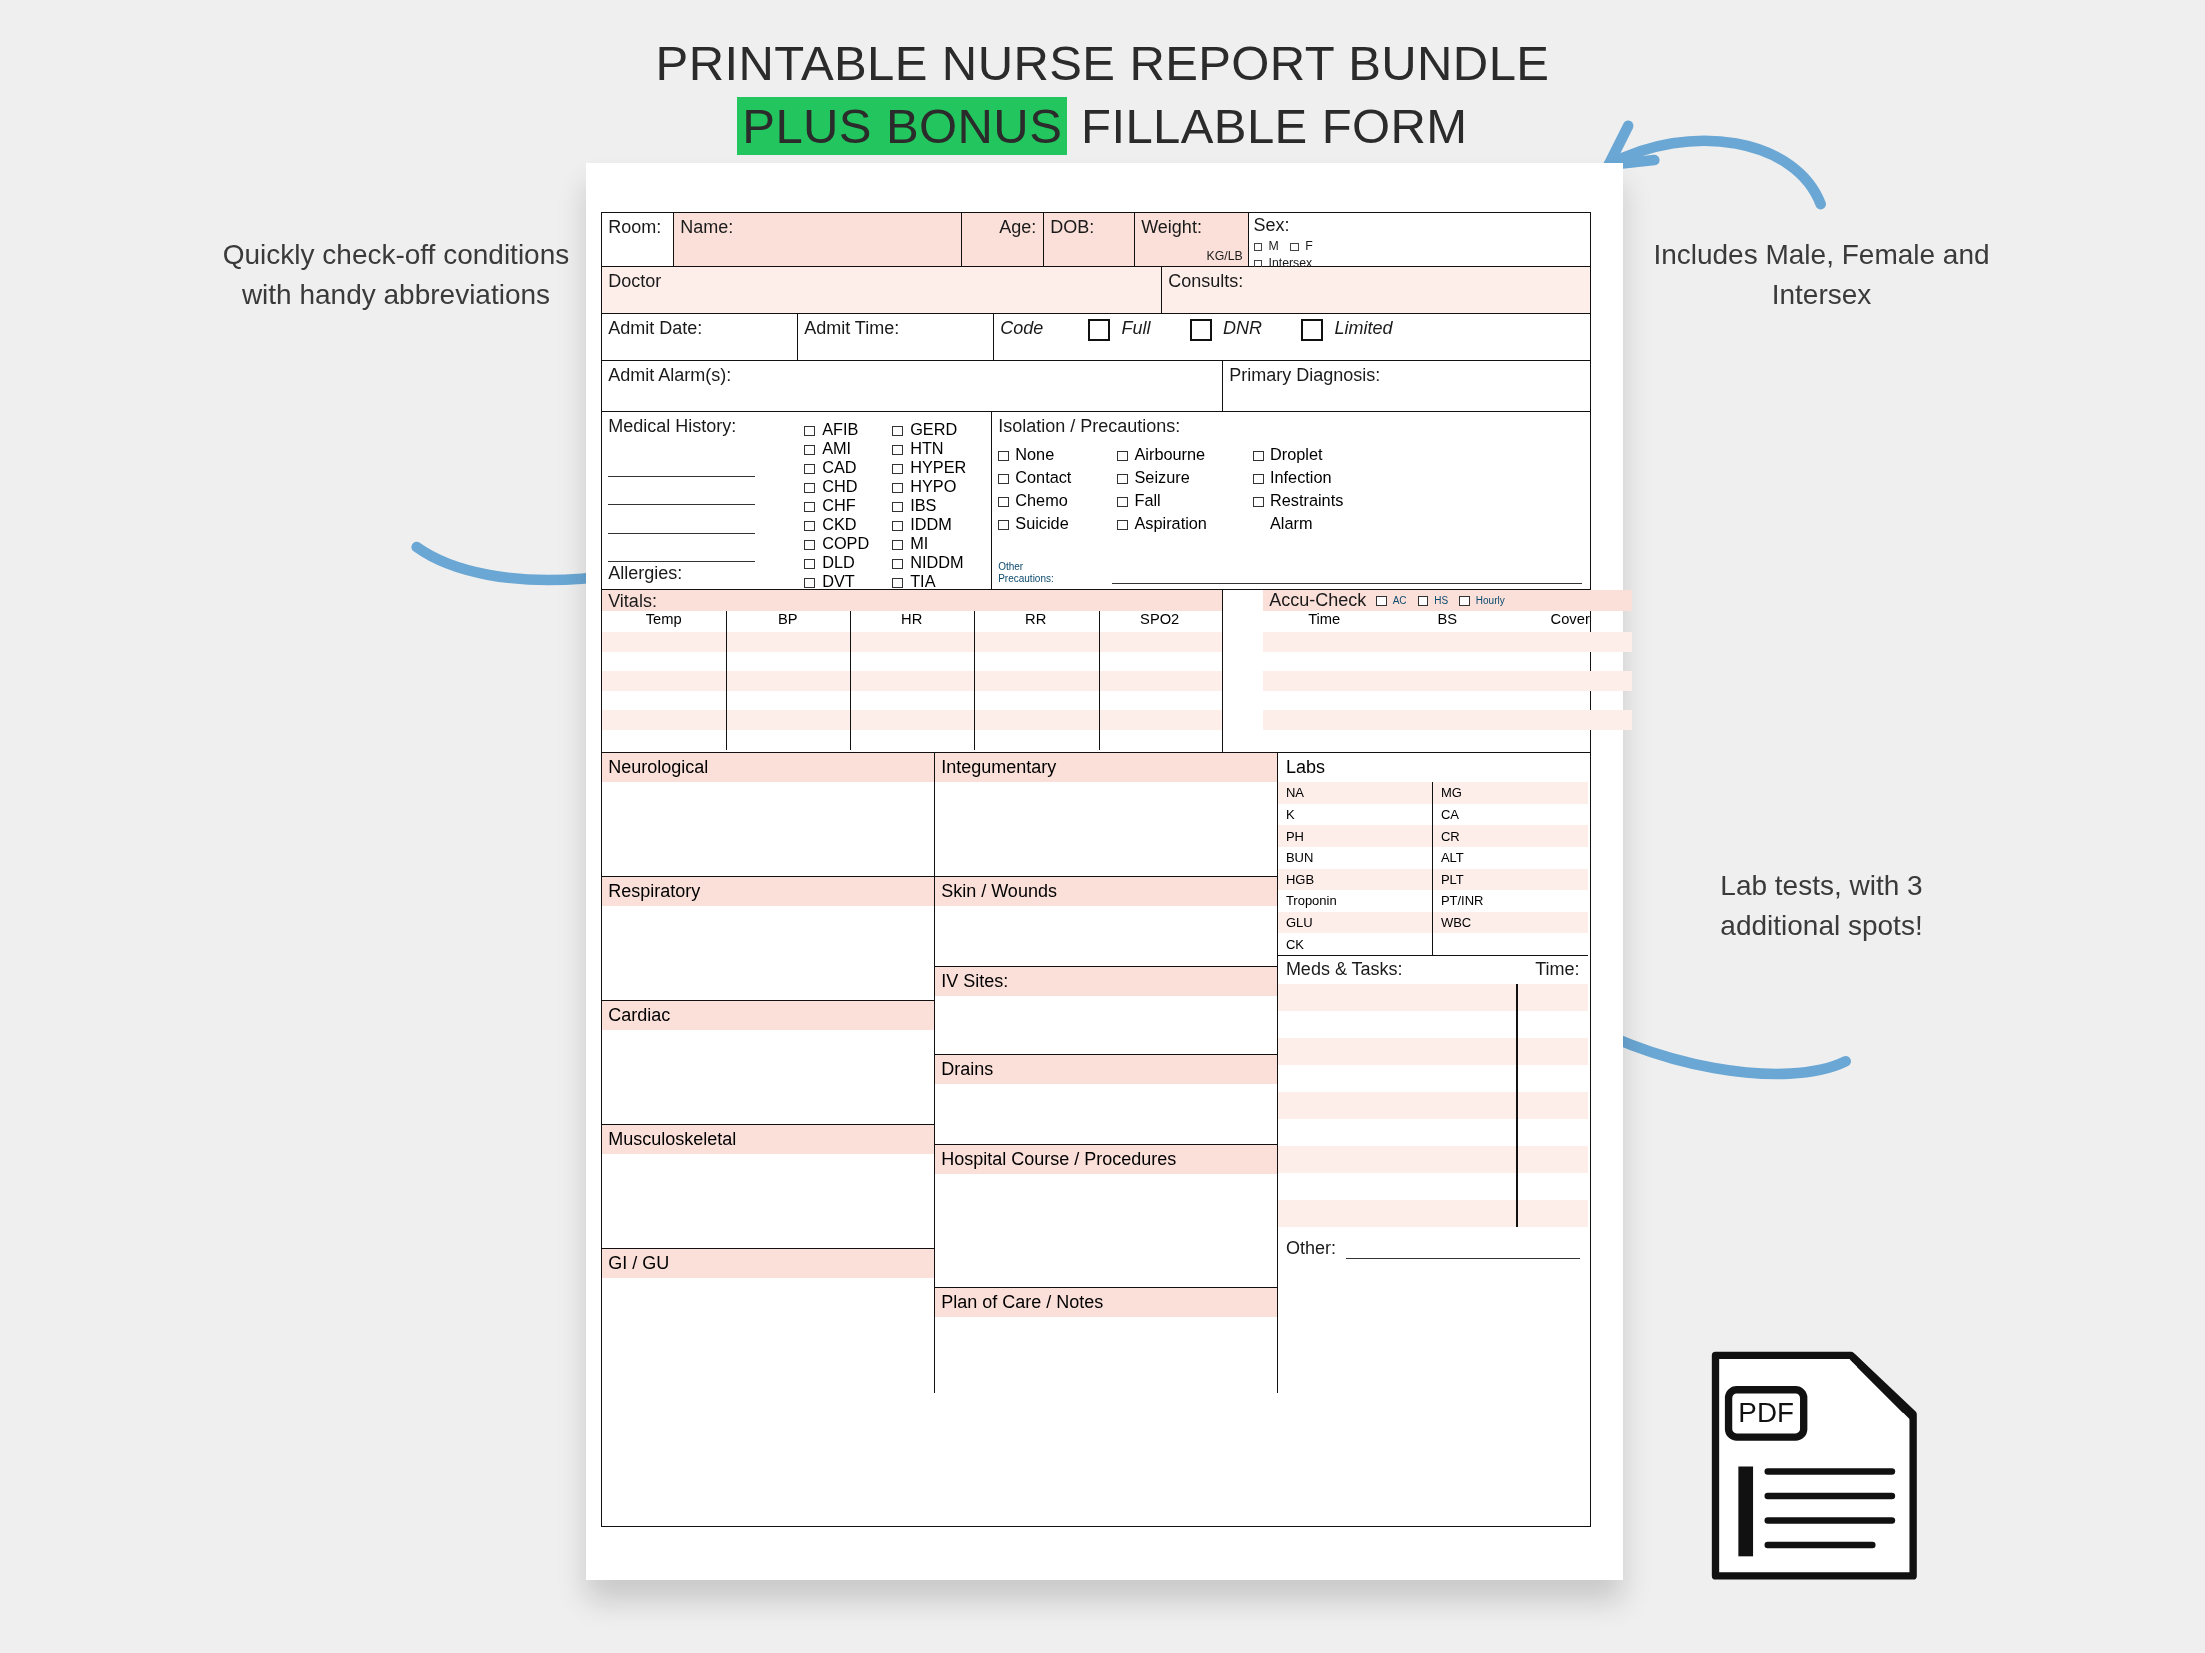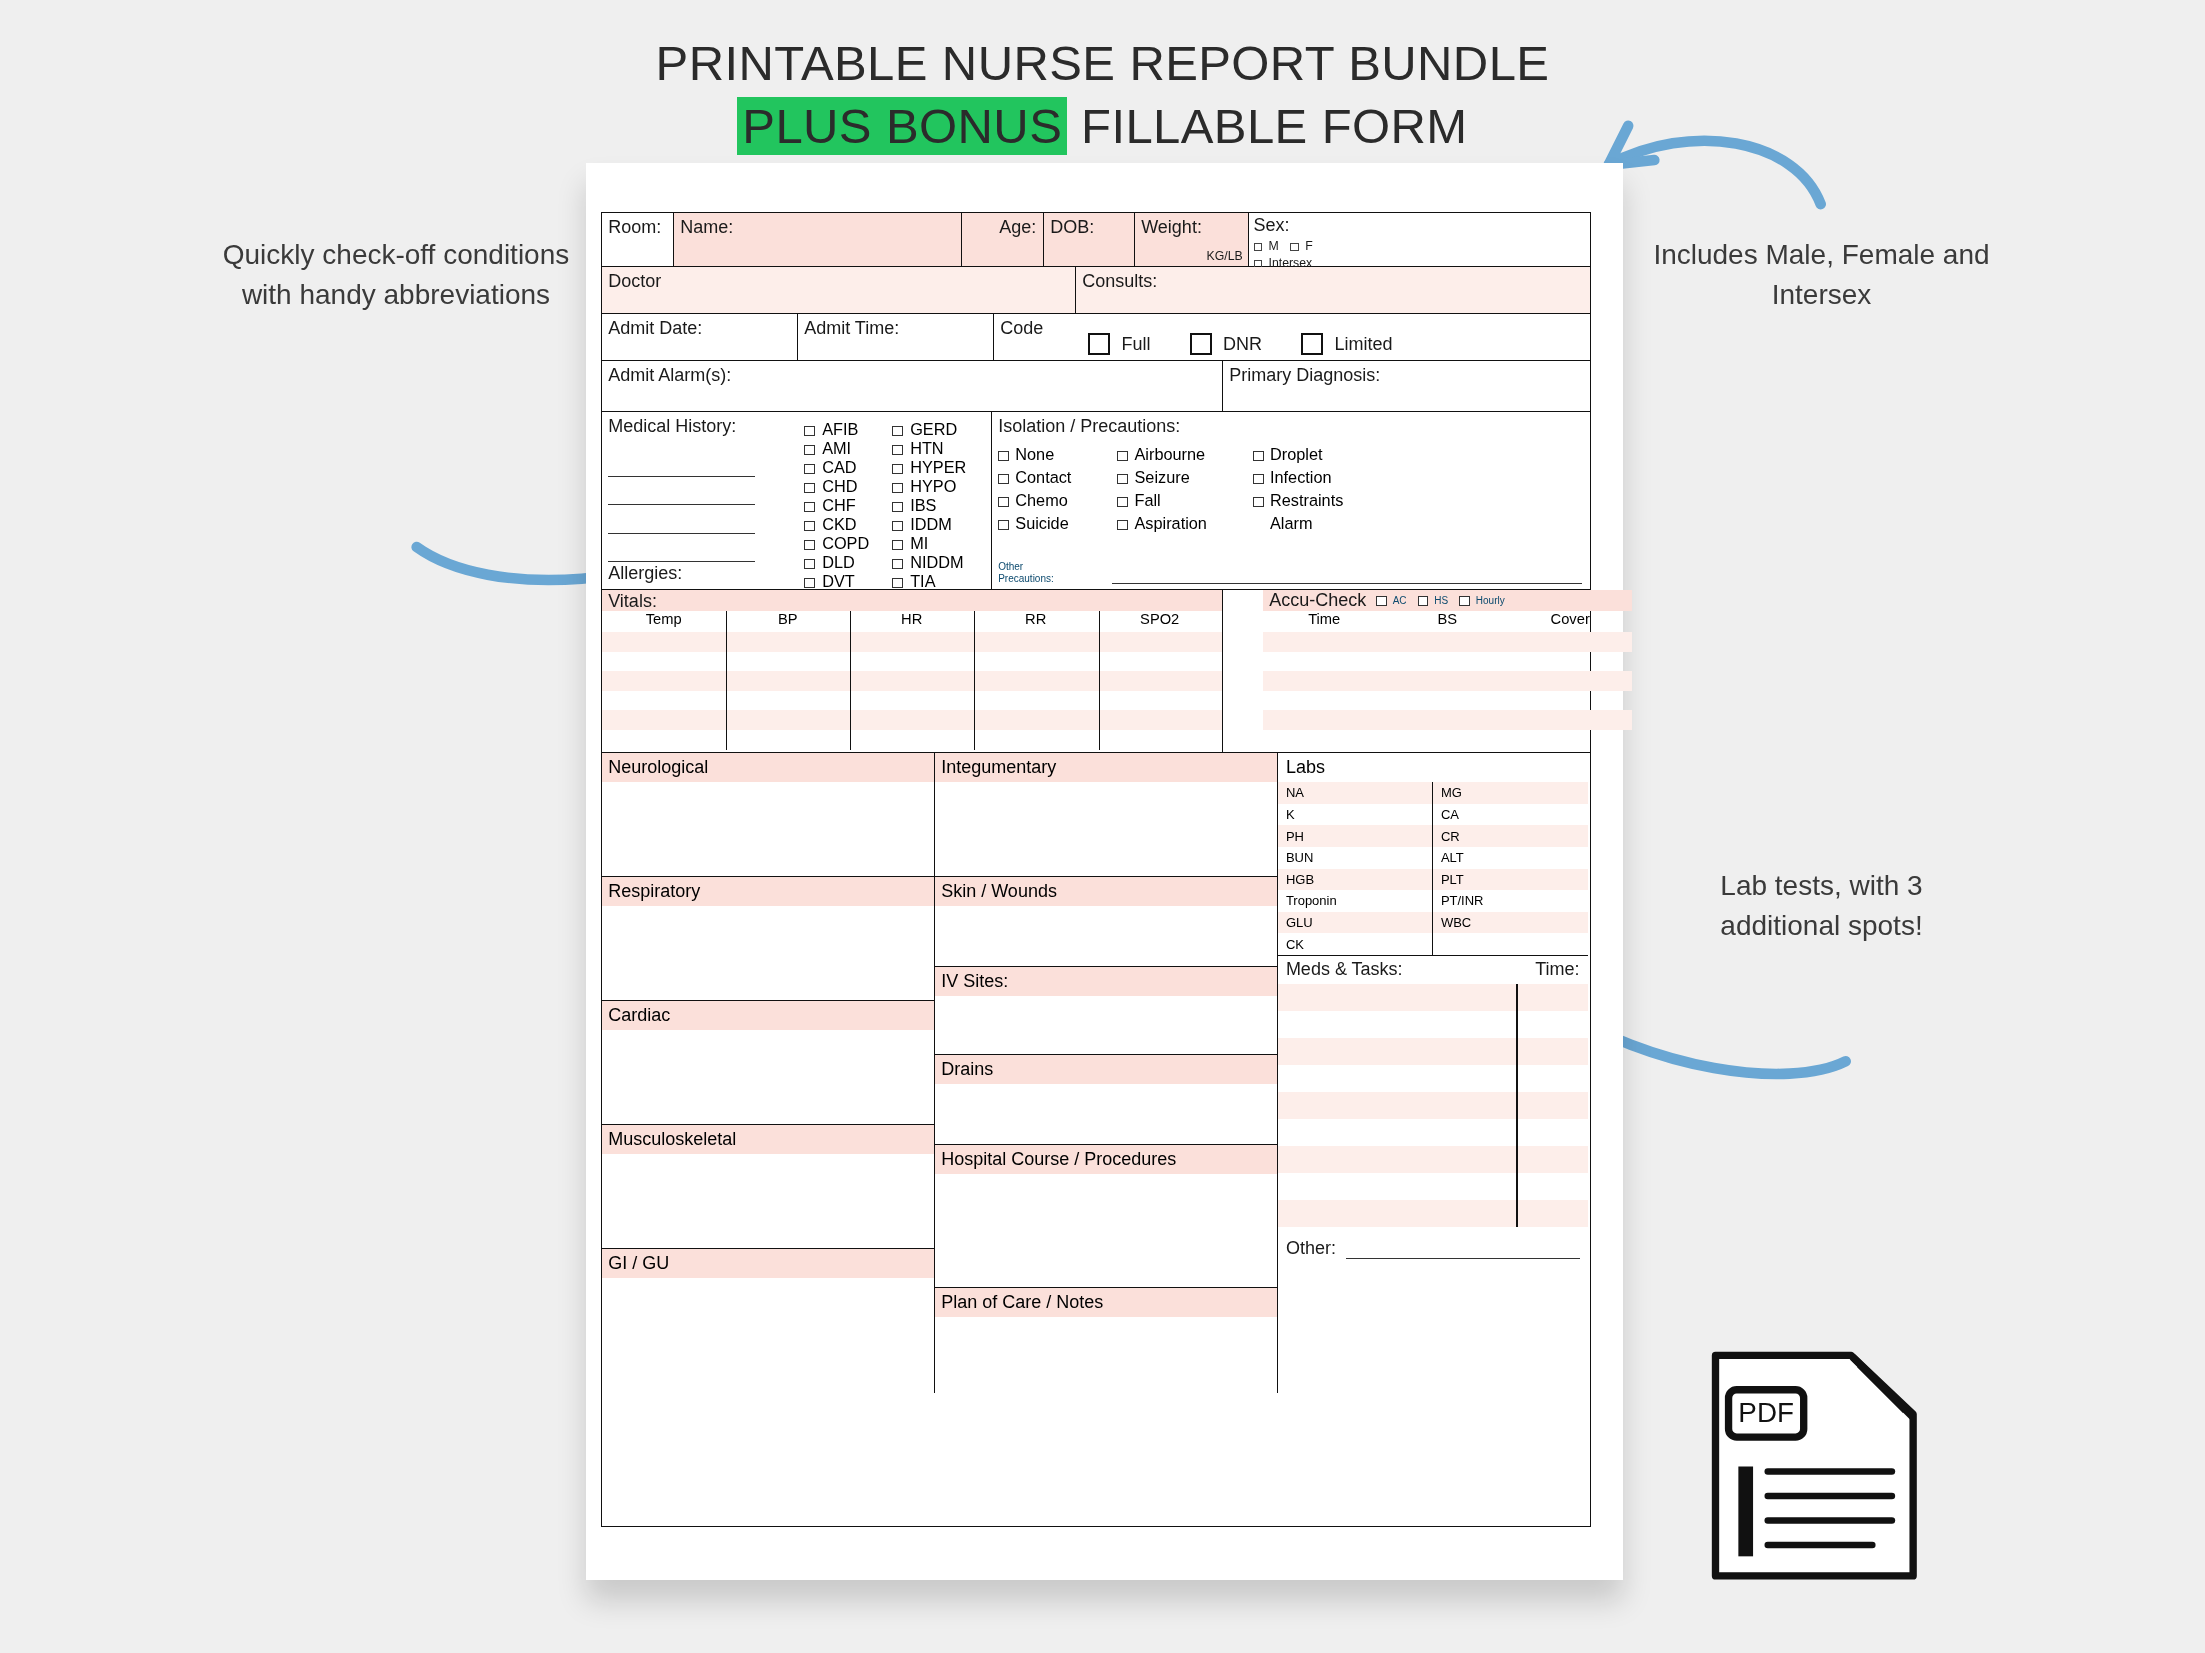--- a/index.html
+++ b/index.html
@@ -178,36 +178,36 @@
             <span style="margin-left:3.3px;">F</span>
           </div>
           <div class="lbl-xs" style="margin-top:2.5px;">
             <span class="cb-tiny"></span>
             <span style="margin-left:3.3px;">Intersex</span>
           </div>
         </div>
       </div>
 
       <div class="row" id="r-doctor">
-        <div class="cell pinkl" style="width:474px;">
+        <div class="cell pinkl" style="width:560px;">
           <div class="lbl">Doctor</div>
         </div>
         <div class="cell pinkl" style="flex:1;">
           <div class="lbl">Consults:</div>
         </div>
       </div>
 
       <div class="row" id="r-admit">
         <div class="cell" style="width:196px;">
           <div class="lbl">Admit Date:</div>
         </div>
         <div class="cell" style="width:196px;">
           <div class="lbl">Admit Time:</div>
         </div>
-        <div class="cell" style="flex:1;display:flex;align-items:flex-end;gap:0;">
+        <div class="cell" style="flex:1;display:flex;align-items:flex-start;gap:0;font-style:italic;">
           <div class="lbl" style="width:88px;align-self:flex-start;">Code</div>
           <span class="cb-big"></span>
           <span class="lbl" style="margin:0 39px 0 11.4px;">Full</span>
           <span class="cb-big"></span>
           <span class="lbl" style="margin:0 39px 0 11.4px;">DNR</span>
           <span class="cb-big"></span>
           <span class="lbl" style="margin-left:11.4px;">Limited</span>
         </div>
       </div>
 

